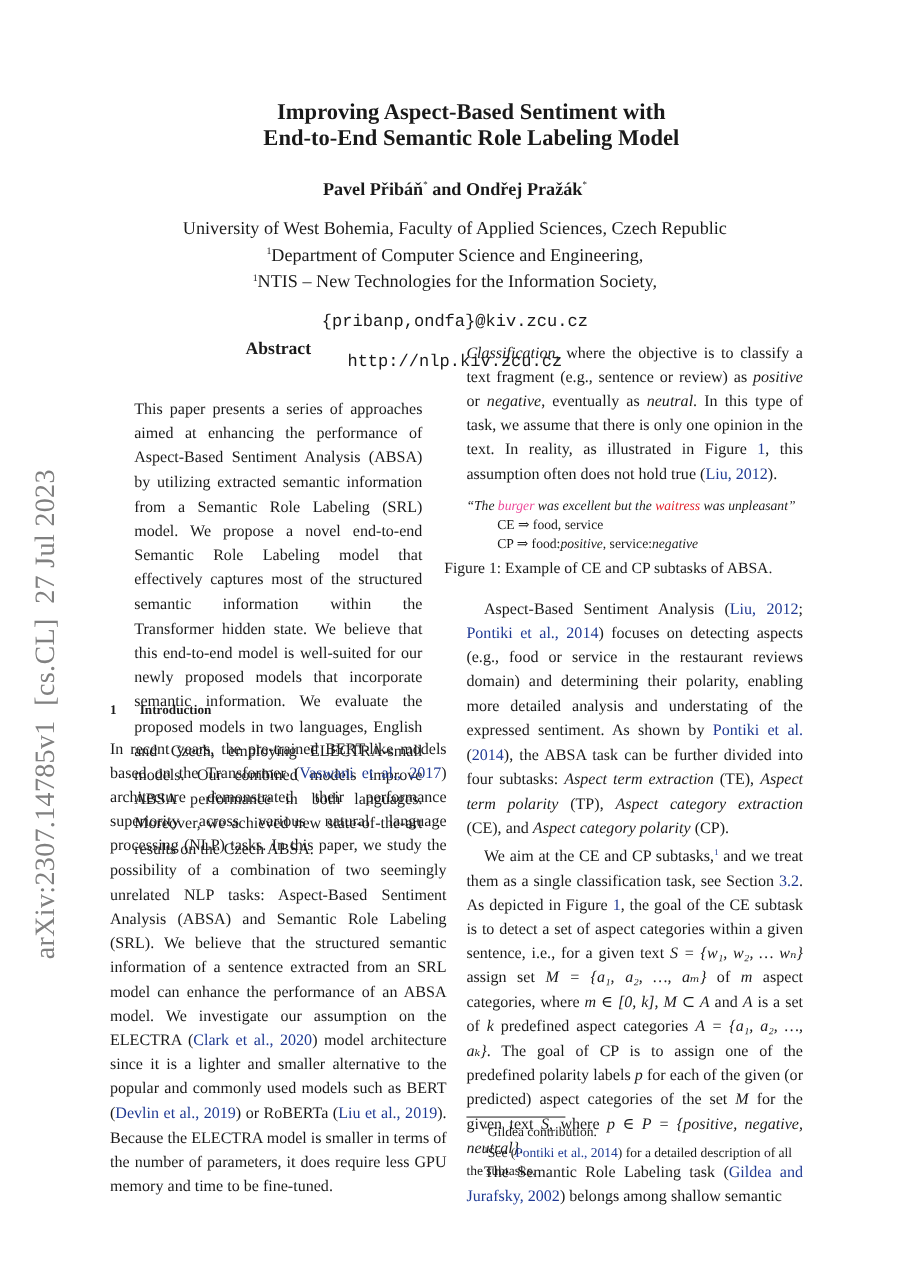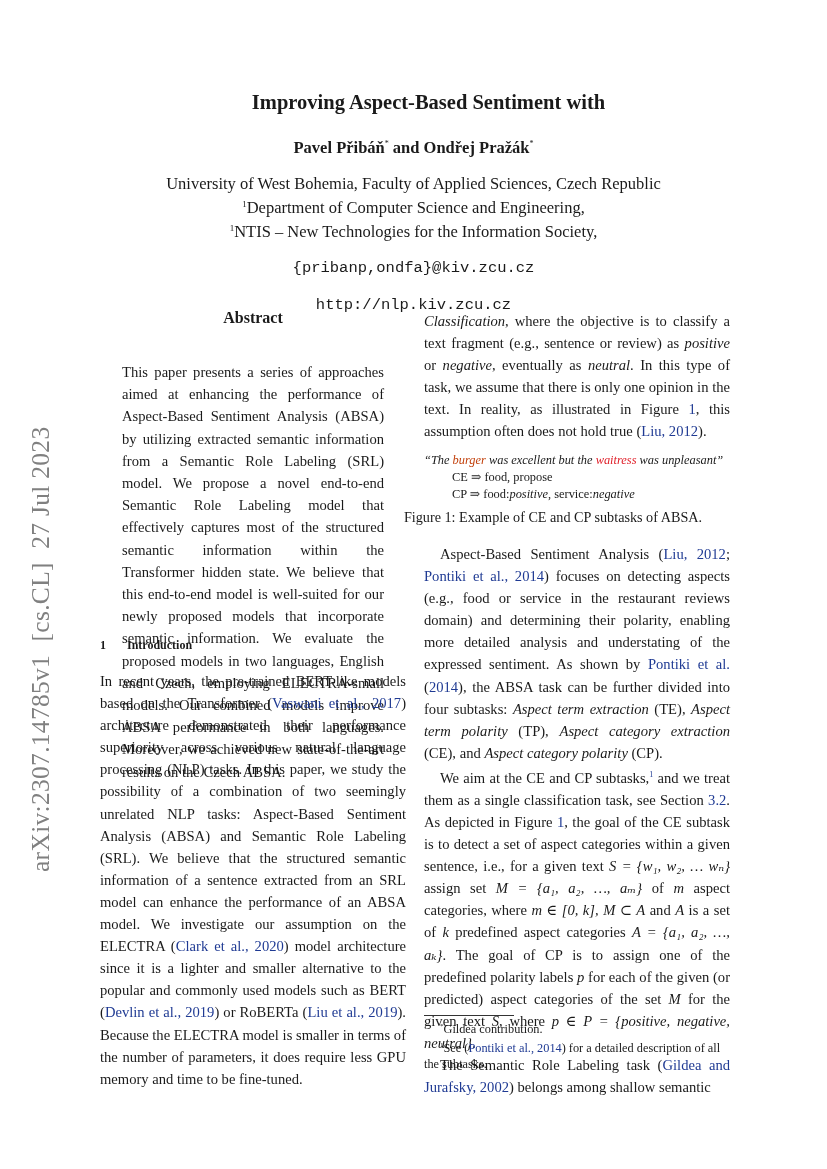--- a/index.html
+++ b/index.html
@@ -33,41 +33,42 @@
     .col-right { left: 424px; }
     .abstract-head { position: absolute; left: 100px; top: 309px; width: 306px; text-align: center;
       font-weight: bold; font-size: 16px; font-family: Liberation Serif, serif; }
     .abstract-body { position: absolute; left: 122px; top: 361px; width: 262px;
       font-size: 14.6px; line-height: 22.2px; text-align: justify; }
     .section-head { position: absolute; left: 100px; top: 638px; font-weight: bold; font-size: 12px; }
     .section-head .num { display: inline-block; width: 27px; }
     p { margin: 0; }
     .indent { text-indent: 16px; }
     .cite { color: #1f3a93; }
-    .green { color: #c2410c; }
+    .green { color: #ec4899; }
     .red { color: #e0202a; }
     .figure { position: absolute; left: 424px; top: 452px; width: 306px; font-size: 12.4px; line-height: 17px; }
     .figure .line { white-space: nowrap; }
     .figure .sub { padding-left: 28px; }
     .fig-caption { position: absolute; left: 400px; top: 509px; width: 306px; text-align: center; font-size: 14.2px; }
     .footnote-rule { position: absolute; left: 424px; top: 1015px; width: 90px; border-top: 1px solid #333; }
     .footnotes { position: absolute; left: 424px; top: 1018px; width: 306px; font-size: 12.3px; line-height: 16px; }
     .footnotes sup { font-size: 7px; vertical-align: 5px; }
     .math { font-style: italic; }
   </style>
 </head>
 <body>
 
 <div class="arxiv-stamp">
   <span>arXiv:2307.14785v1  [cs.CL]  27 Jul 2023</span>
 </div>
 
 <div class="header">
   <h1 class="title">
     <div>Improving Aspect-Based Sentiment with</div>
+    <div>End-to-End Semantic Role Labeling Model</div>
   </h1>
   <div class="authors">
     <span>Pavel Přibáň</span><sup>*</sup><span> and </span><span>Ondřej Pražák</span><sup>*</sup>
   </div>
   <div class="affil">
     <div>University of West Bohemia, Faculty of Applied Sciences, Czech Republic</div>
     <div><sup>1</sup><span>Department of Computer Science and Engineering,</span></div>
     <div><sup>1</sup><span>NTIS – New Technologies for the Information Society,</span></div>
     <div class="mono">{pribanp,ondfa}@kiv.zcu.cz</div>
     <div class="mono">http://nlp.kiv.zcu.cz</div>
@@ -88,21 +89,21 @@
 </div>
 
 <div class="col col-right" style="top:310px;">
   <p>
     <i>Classification</i><span>, where the objective is to classify a text fragment (e.g., sentence or review) as </span><i>positive</i><span> or </span><i>negative</i><span>, eventually as </span><i>neutral</i><span>. In this type of task, we assume that there is only one opinion in the text. In reality, as illustrated in Figure </span><a class="cite">1</a><span>, this assumption often does not hold true (</span><a class="cite">Liu, 2012</a><span>).</span>
   </p>
 </div>
 
 <div class="figure">
   <div class="line"><i><span>“The </span><span class="green">burger</span><span> was excellent but the </span><span class="red">waitress</span><span> was unpleasant”</span></i></div>
-  <div class="line sub">CE ⇒ food, propose</div>
+  <div class="line sub">CE ⇒ food, service</div>
   <div class="line sub"><span>CP ⇒ food:</span><i>positive</i><span>, service:</span><i>negative</i></div>
 </div>
 <div class="fig-caption">Figure 1: Example of CE and CP subtasks of ABSA.</div>
 
 <div class="col col-right" style="top:543px;">
   <p class="indent">
     <span>Aspect-Based Sentiment Analysis (</span><a class="cite">Liu, 2012</a><span>; </span><a class="cite">Pontiki et al., 2014</a><span>) focuses on detecting aspects (e.g., food or service in the restaurant reviews domain) and determining their polarity, enabling more detailed analysis and understating of the expressed sentiment. As shown by </span><a class="cite">Pontiki et al.</a><span> (</span><a class="cite">2014</a><span>), the ABSA task can be further divided into four subtasks: </span><i>Aspect term extraction</i><span> (TE), </span><i>Aspect term polarity</i><span> (TP), </span><i>Aspect category extraction</i><span> (CE), and </span><i>Aspect category polarity</i><span> (CP).</span>
   </p>
   <p class="indent">
     <span>We aim at the CE and CP subtasks,</span><sup class="cite" style="font-size:8px">1</sup><span> and we treat them as a single classification task, see Section </span><a class="cite">3.2</a><span>. As depicted in Figure </span><a class="cite">1</a><span>, the goal of the CE subtask is to detect a set of aspect categories within a given sentence, i.e., for a given text </span><span class="math">S = {w₁, w₂, … wₙ}</span><span> assign set </span><span class="math">M = {a₁, a₂, …, aₘ}</span><span> of </span><span class="math">m</span><span> aspect categories, where </span><span class="math">m ∈ [0, k], M ⊂ A</span><span> and </span><span class="math">A</span><span> is a set of </span><span class="math">k</span><span> predefined aspect categories </span><span class="math">A = {a₁, a₂, …, aₖ}</span><span>. The goal of CP is to assign one of the predefined polarity labels </span><span class="math">p</span><span> for each of the given (or predicted) aspect categories of the set </span><span class="math">M</span><span> for the given text </span><span class="math">S</span><span>, where </span><span class="math">p ∈ P = {positive, negative, neutral}</span><span>.</span>

